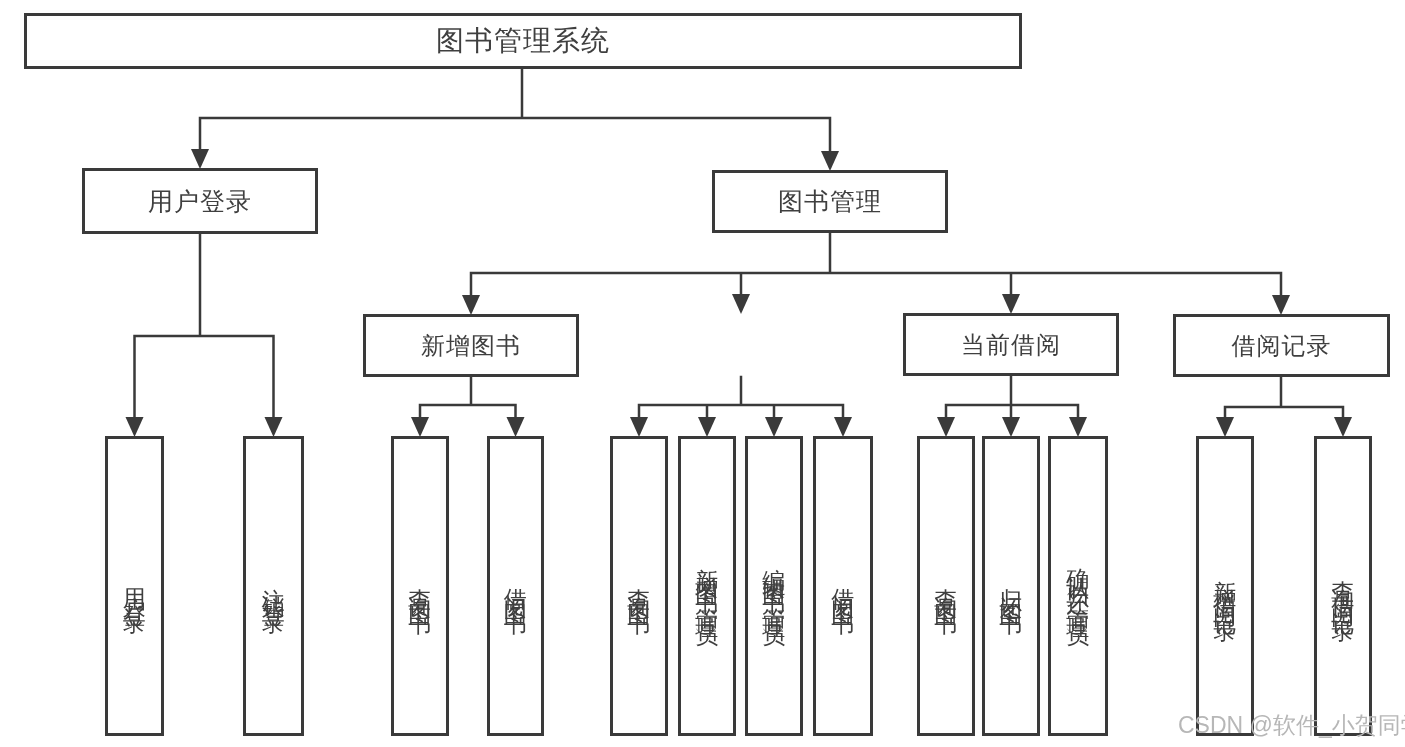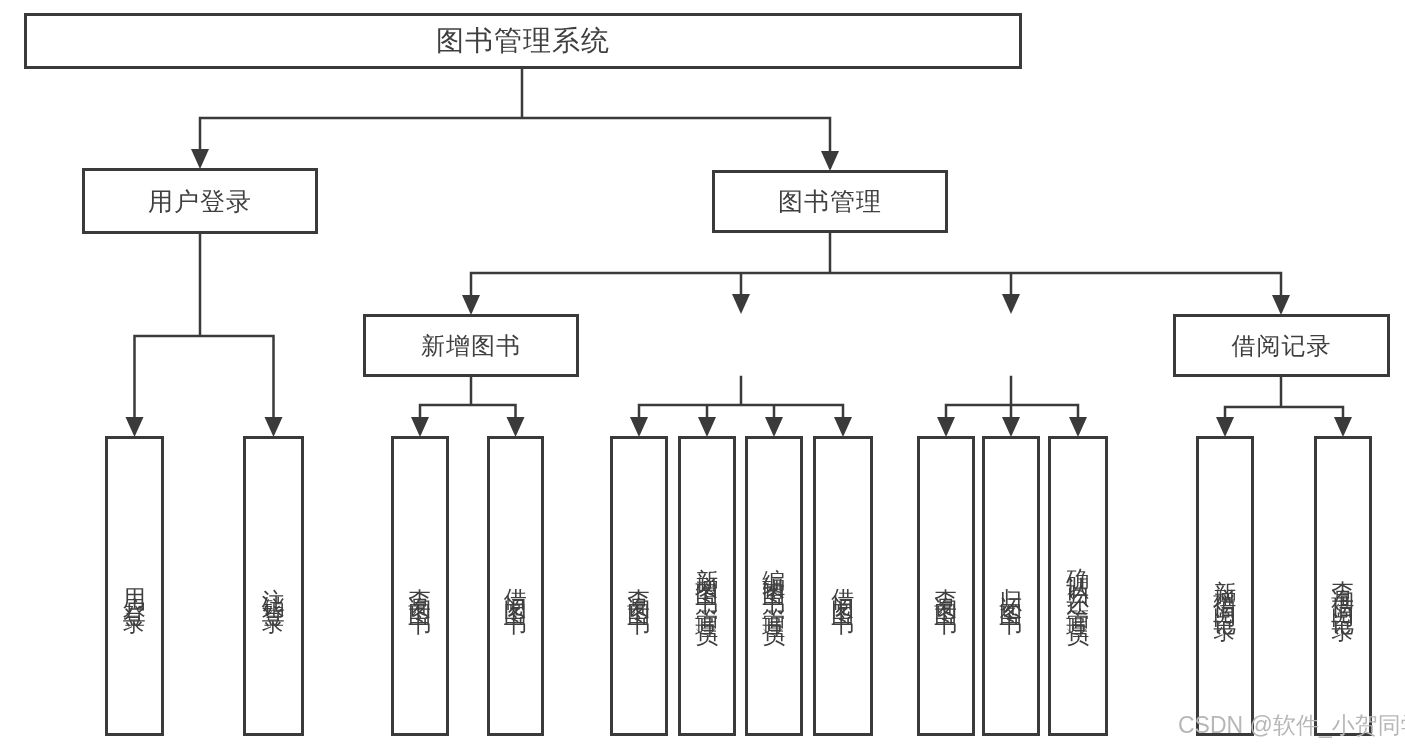--- a/index.html
+++ b/index.html
@@ -100,20 +100,23 @@
   <div class="box lvl2" style="left:82px;top:168px;width:236px;height:66px">
     <span class="hlabel">用户登录</span>
   </div>
   <div class="box lvl2" style="left:712px;top:170px;width:236px;height:63px">
     <span class="hlabel">图书管理</span>
   </div>
 
   <div class="box lvl3" style="left:363px;top:314px;width:216px;height:63px">
     <span class="hlabel">新增图书</span>
   </div>
+  <div class="box lvl3" style="left:903px;top:313px;width:216px;height:63px">
+    <span class="hlabel">当前借阅</span>
+  </div>
   <div class="box lvl3" style="left:1173px;top:314px;width:217px;height:63px">
     <span class="hlabel">借阅记录</span>
   </div>
 
   <div class="box leaf" style="left:105px;width:59px">
     <span class="vlabel">用户登录</span>
   </div>
   <div class="box leaf" style="left:243px;width:61px">
     <span class="vlabel">注销登录</span>
   </div>

